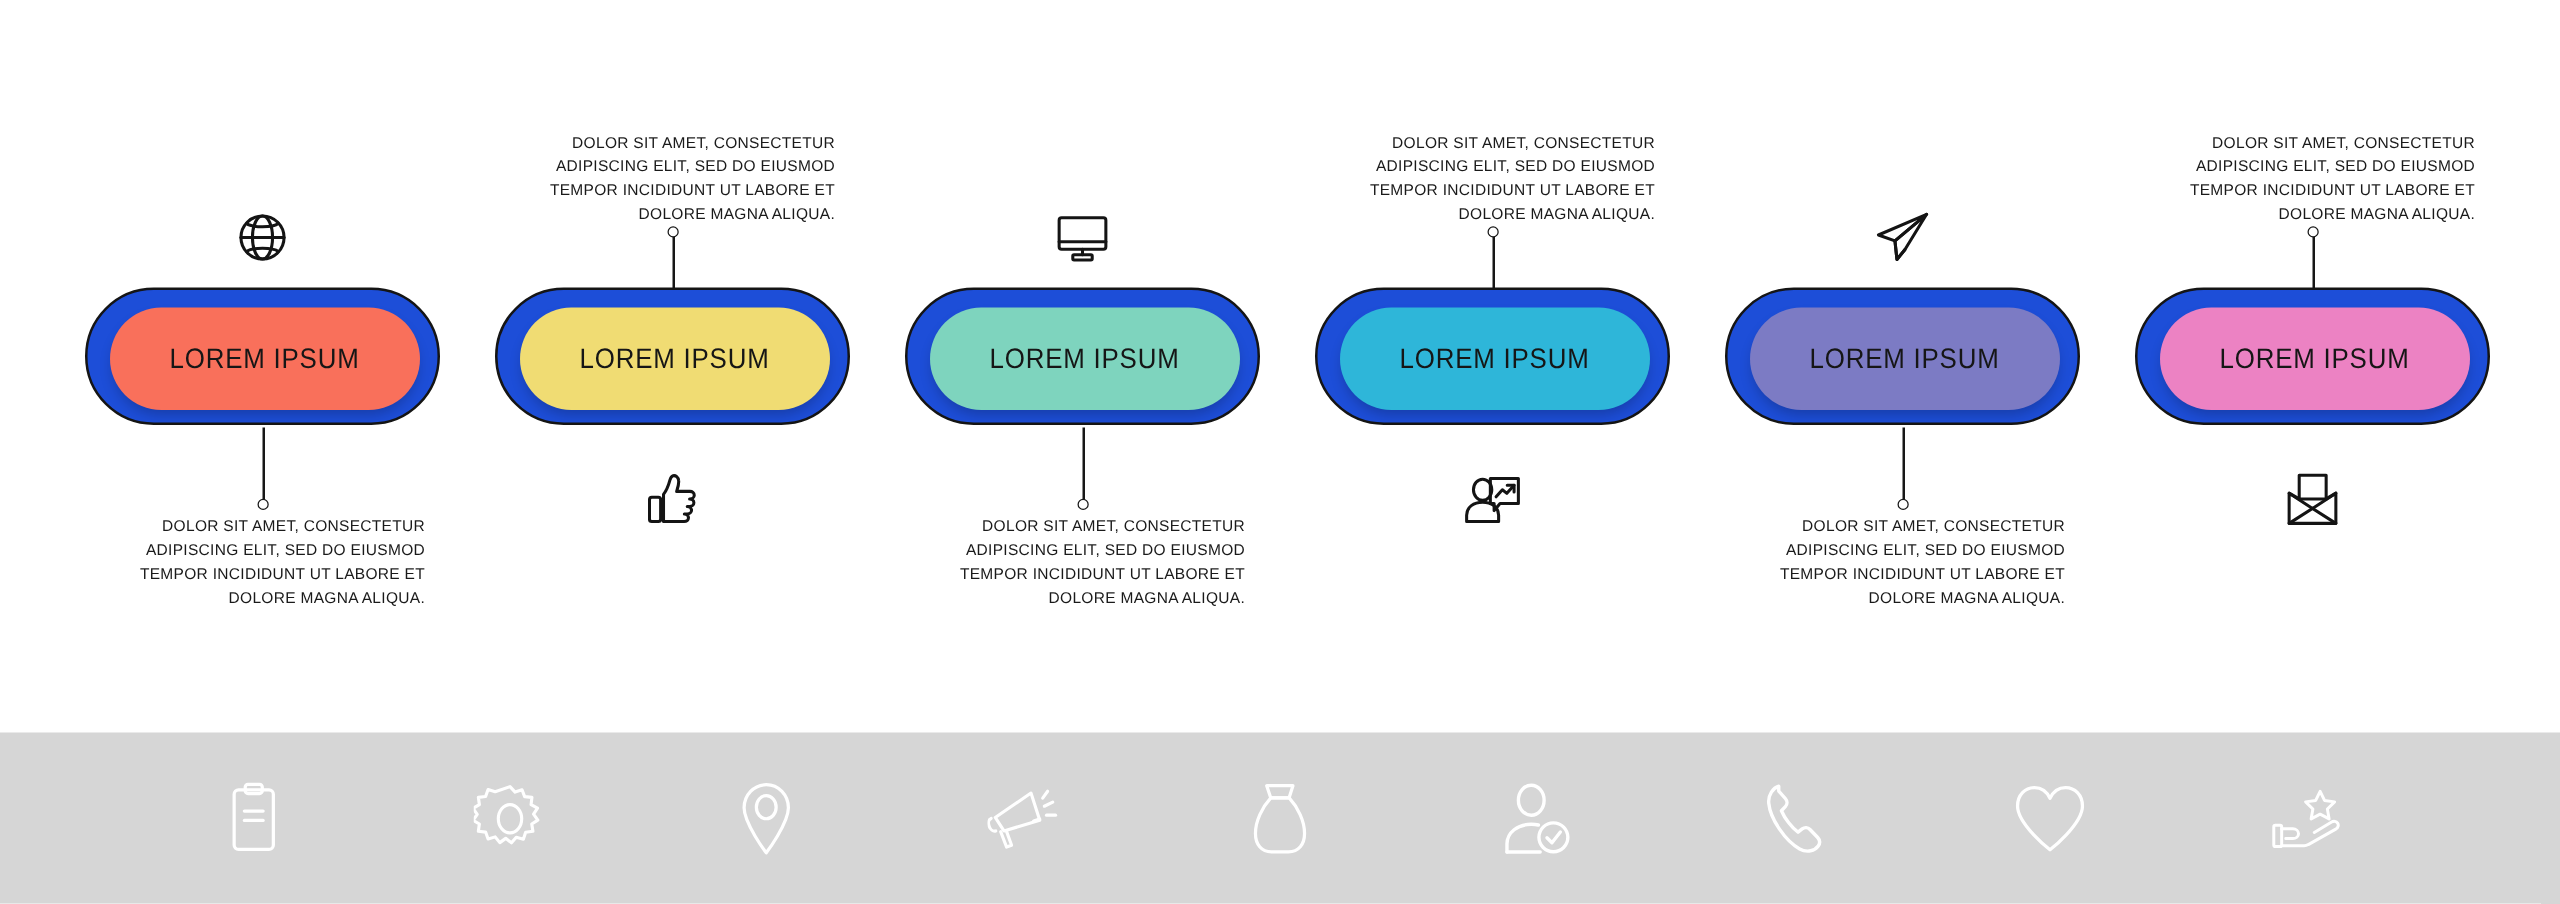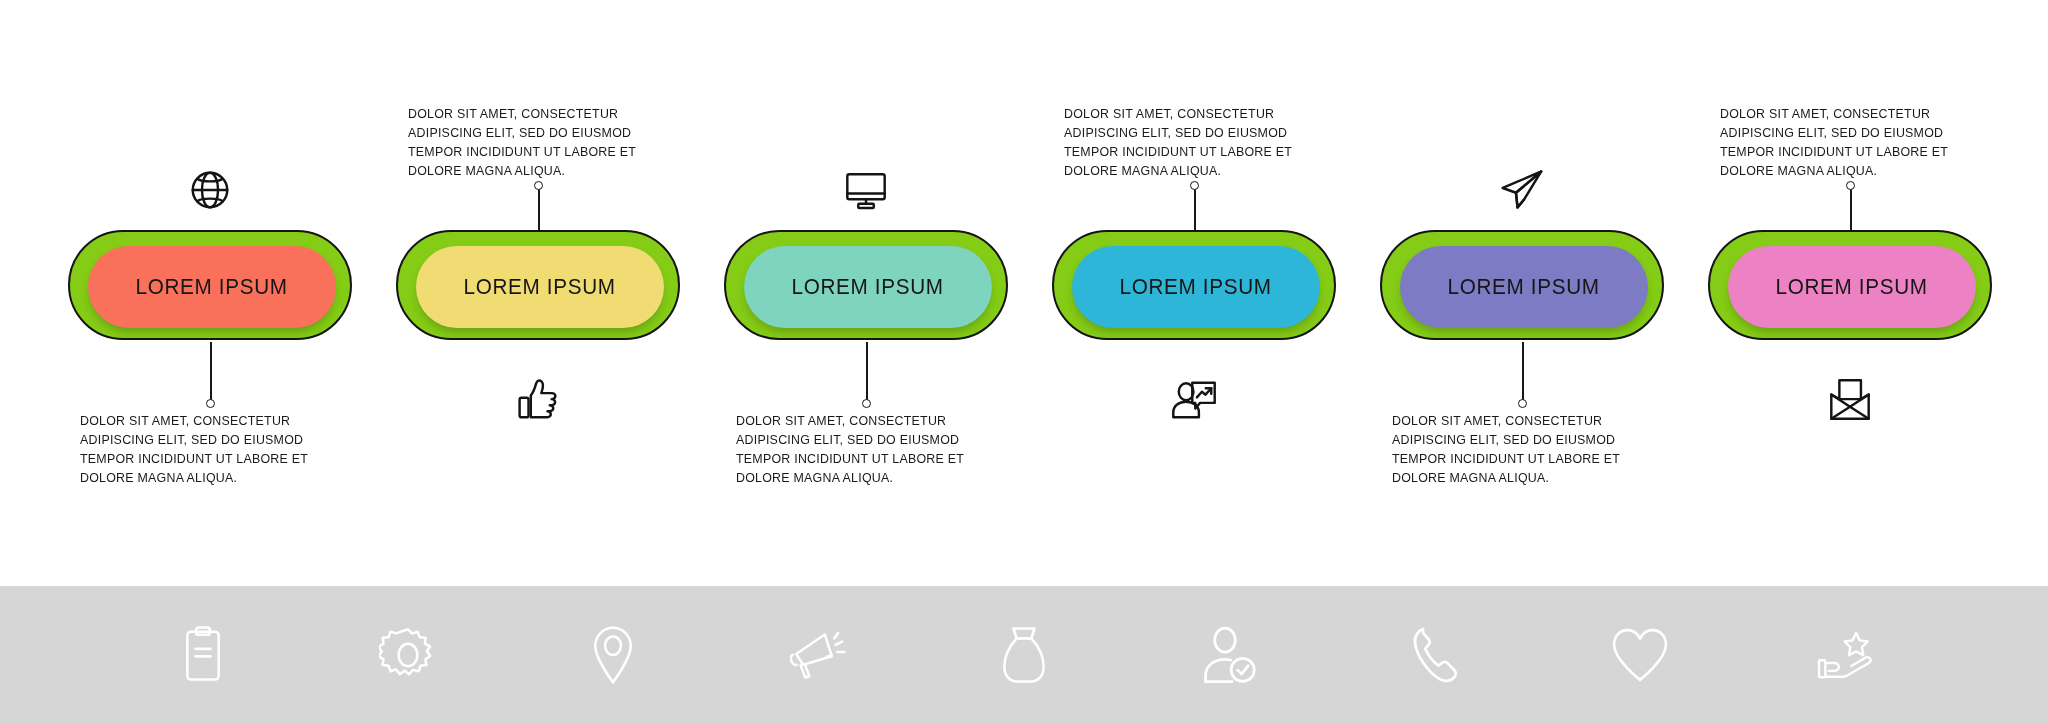--- a/index.html
+++ b/index.html
@@ -30,21 +30,21 @@
 
   
   .pill-outer {
     position: absolute;
     left: 8px;
     top: 230px;
     width: 284px;
     height: 110px;
     border: 2.2px solid #151515;
     border-radius: 58px;
-    background: #84cc16;
+    background: #1d4ed8;
   }
   
   .pill-inner {
     position: absolute;
     left: 18px;
     top: 14px;
     width: 248px;
     height: 82px;
     border-radius: 42px;
     display: flex;
@@ -75,21 +75,21 @@
     border-radius: 50%;
     background: #ffffff;
     left: 145.5px;
   }
 
   
   .desc {
     position: absolute;
     width: 260px;
     left: 20px;
-    text-align: left;
+    text-align: right;
     font-size: 12.4px;
     line-height: 19px;
     letter-spacing: 0.25px;
     color: #1a1a1a;
     font-family: "Liberation Sans Narrow", "Liberation Sans", sans-serif;
   }
   .desc-top  { top: 105px; }
   .desc-bot  { top: 412px; }
 
   

